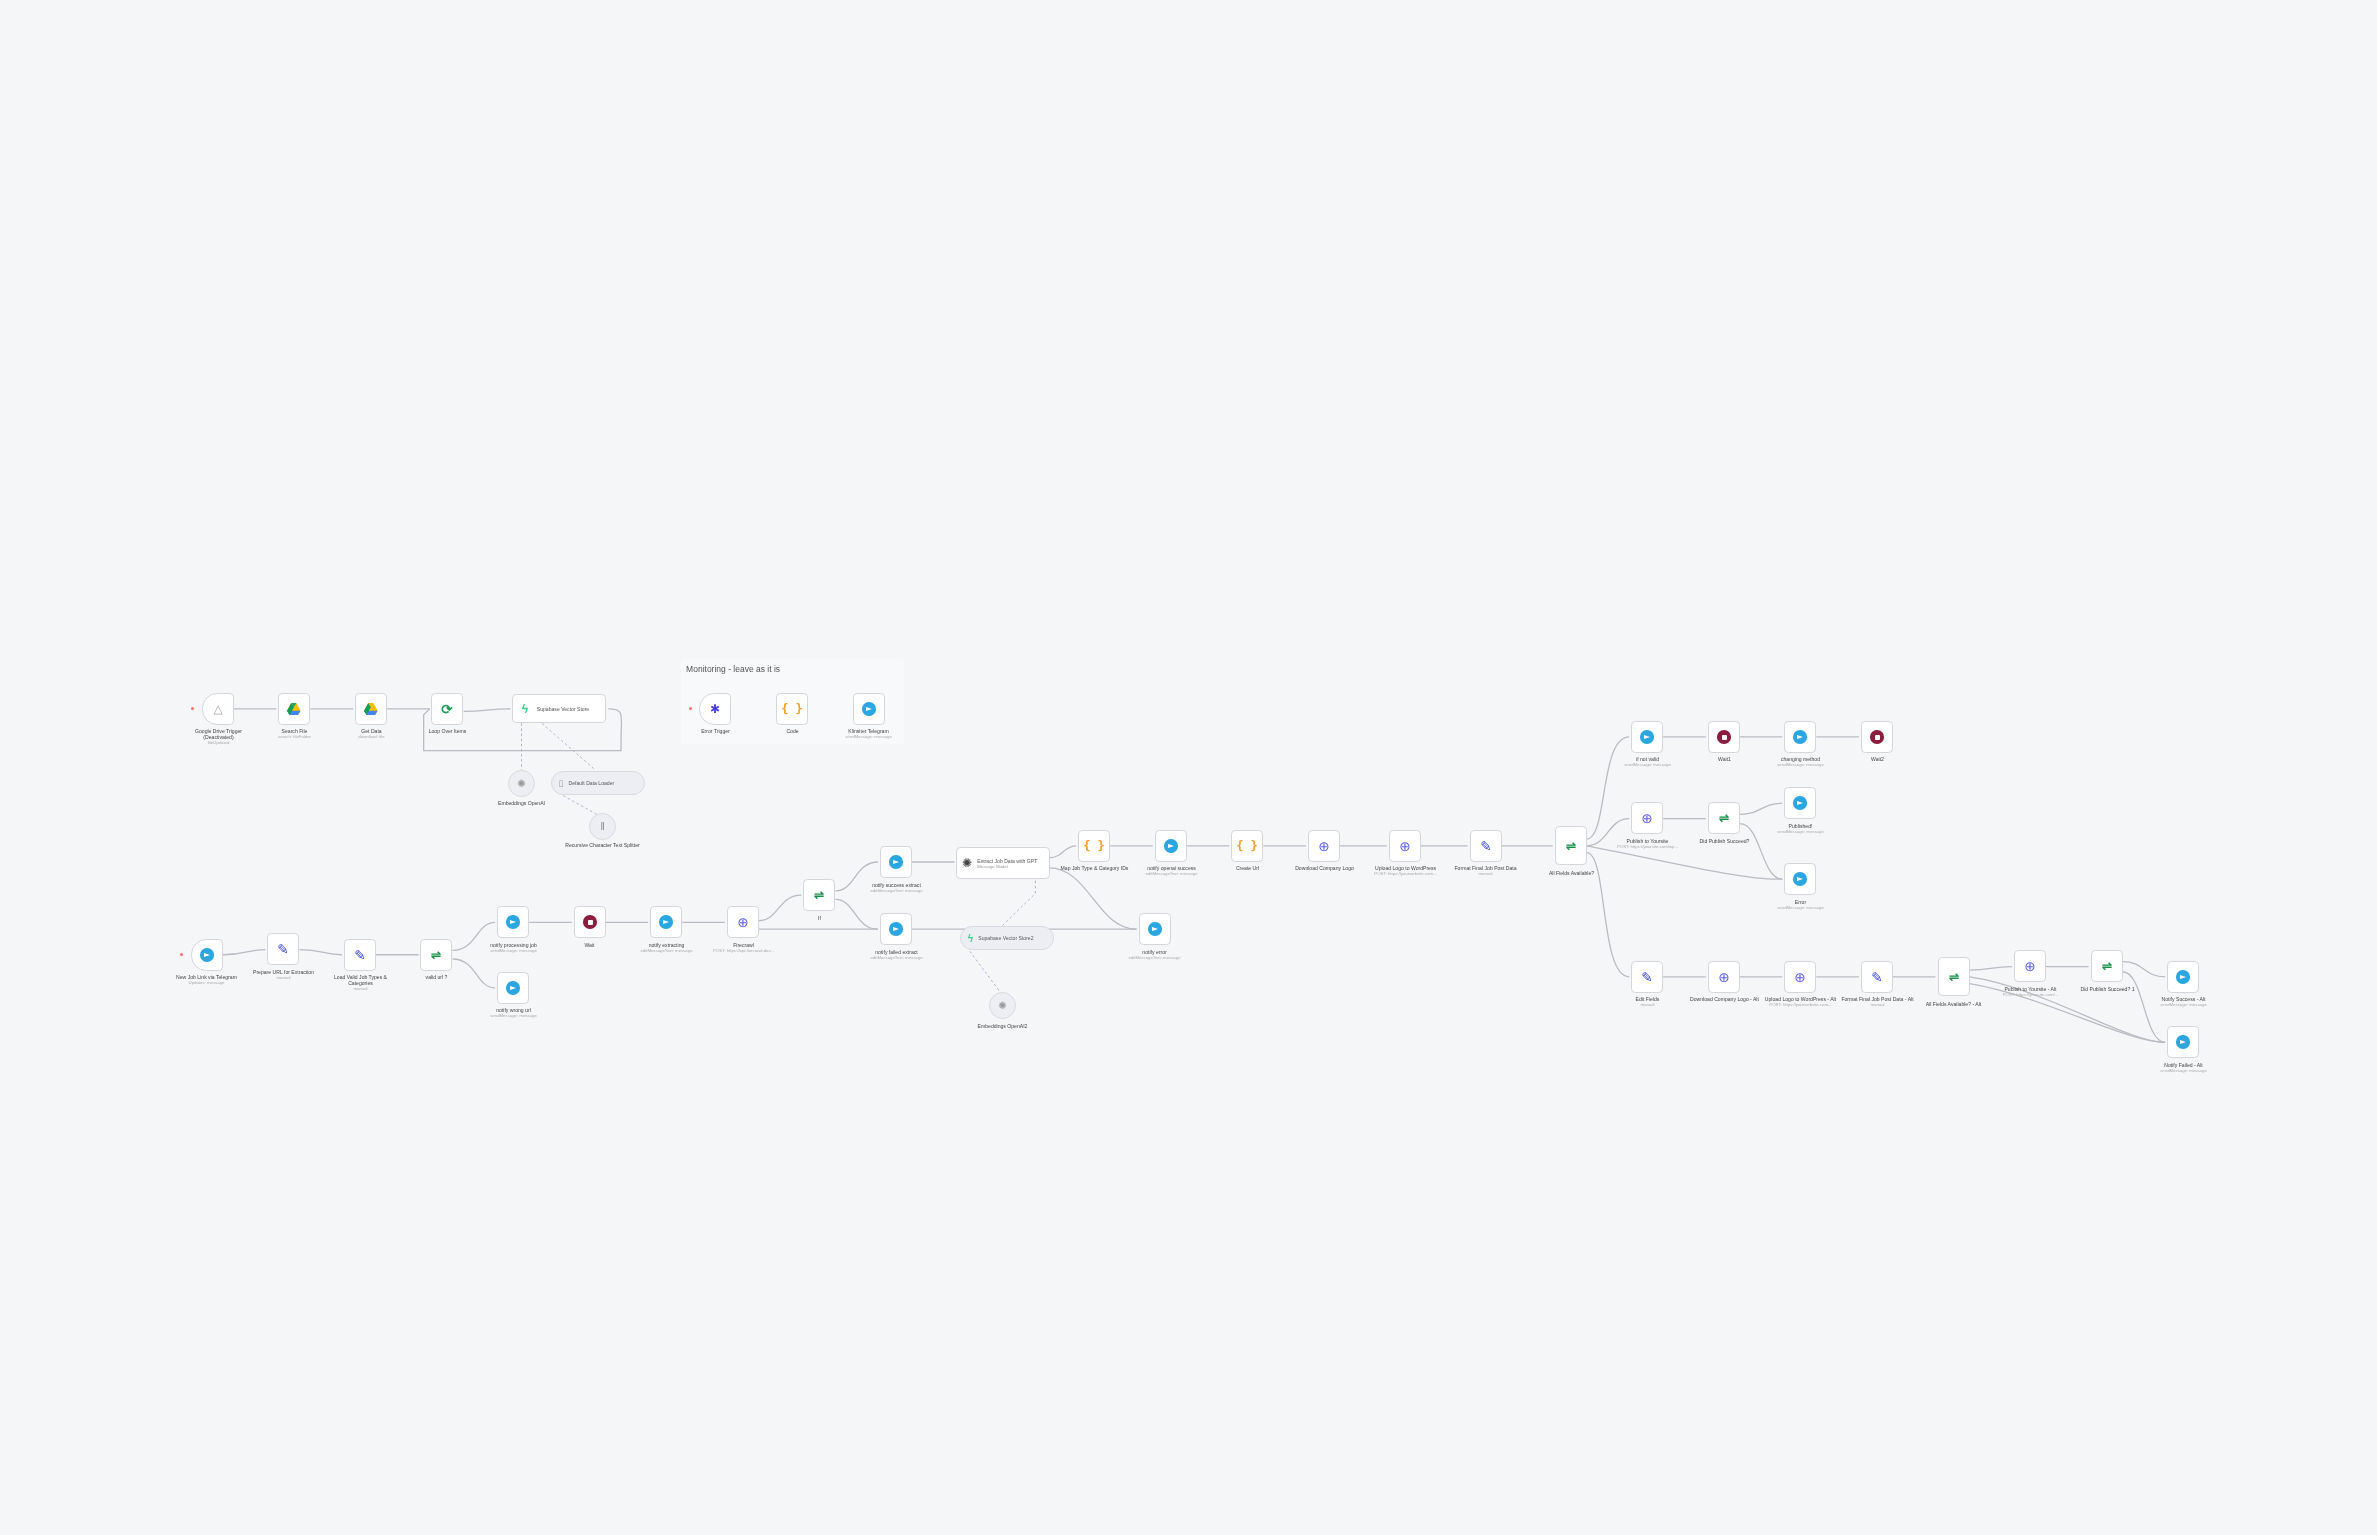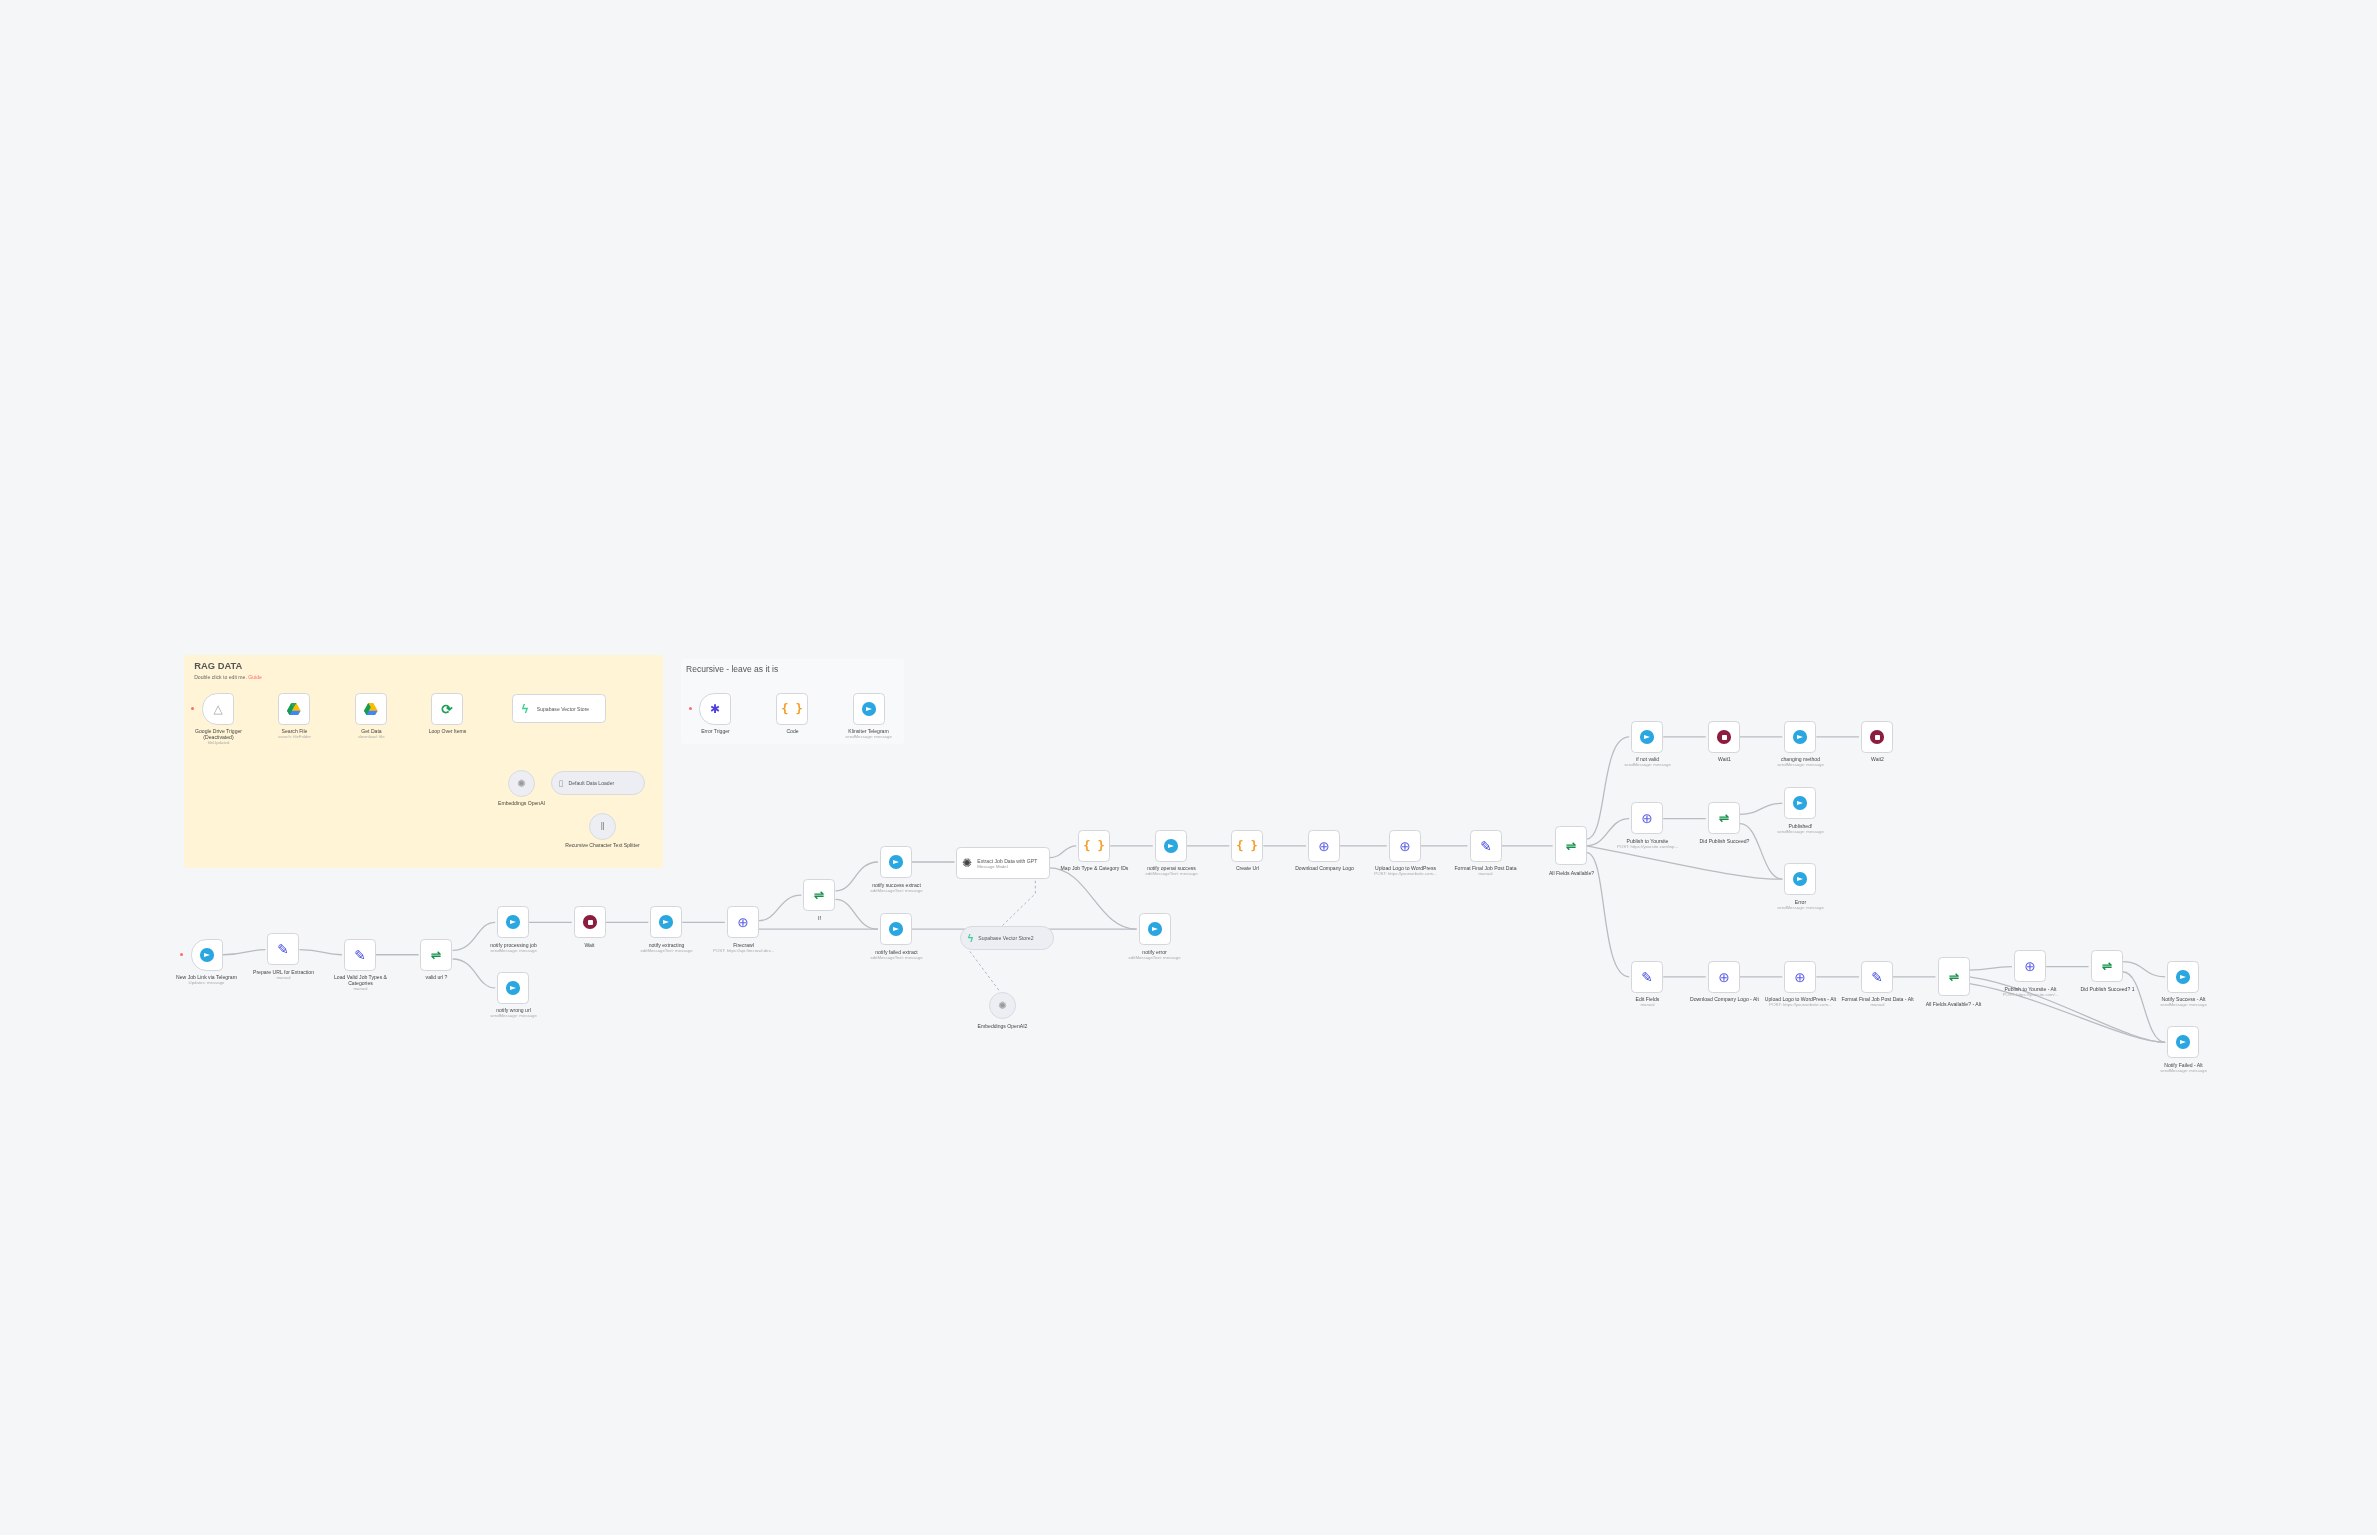--- a/index.html
+++ b/index.html
@@ -115,27 +115,20 @@
     </g>
     <g stroke="#a6a8c8" stroke-width="1" fill="none" stroke-dasharray="3,3">
       <path d="M613 850 L613 905"></path>
       <path d="M637 850 L700 905"></path>
       <path d="M662 935 L707 960"></path>
       <path d="M1217 1035 L1217 1050 L1178 1088"></path>
       <path d="M1140 1118 L1175 1165"></path>
     </g>
   </svg>
 
-  <div class="sticky" style="left:184px;top:655px;width:479px;height:213px;">
-    <div class="title">RAG DATA</div>
-    <div class="sub">
-      <span>Double click to edit me.</span>
-      <span class="hl">Guide</span>
-    </div>
-  </div>
 
   <div class="dot-red" style="left:191px;top:707px;"></div>
   <div class="node trigger" style="left:202px;top:693px;">
     <span class="ic" style="color:#aaa;font-size:12px;">△</span>
   </div>
   <div class="lbl" style="left:180px;top:728px;">
     <span>Google Drive Trigger (Deactivated)</span><span class="s">fileUpdated</span>
   </div>
 
   <div class="node" style="left:278px;top:693px;">
@@ -186,21 +179,21 @@
   </div>
 
   <div class="node circle" style="left:589px;top:813px;">
     <span style="color:#888;font-size:10.2px;">‖</span>
   </div>
   <div class="lbl" style="left:564px;top:842px;">
     <span>Recursive Character Text Splitter</span>
   </div>
 
   <div class="group" style="left:681px;top:659px;width:223px;height:85px;">
-    <div class="title">Recursive - leave as it is</div>
+    <div class="title">Monitoring - leave as it is</div>
   </div>
   <div class="dot-red" style="left:689px;top:707px;"></div>
   <div class="node trigger" style="left:699px;top:693px;">
     <span style="color:#4b3fe0;font-size:12px;">✱</span>
   </div>
   <div class="lbl" style="left:677px;top:728px;"><span>Error Trigger</span></div>
   <div class="node" style="left:776px;top:693px;">
       <span class="code">{ }</span>
     </div>
   <div class="lbl" style="left:754px;top:728px;"><span>Code</span></div>

